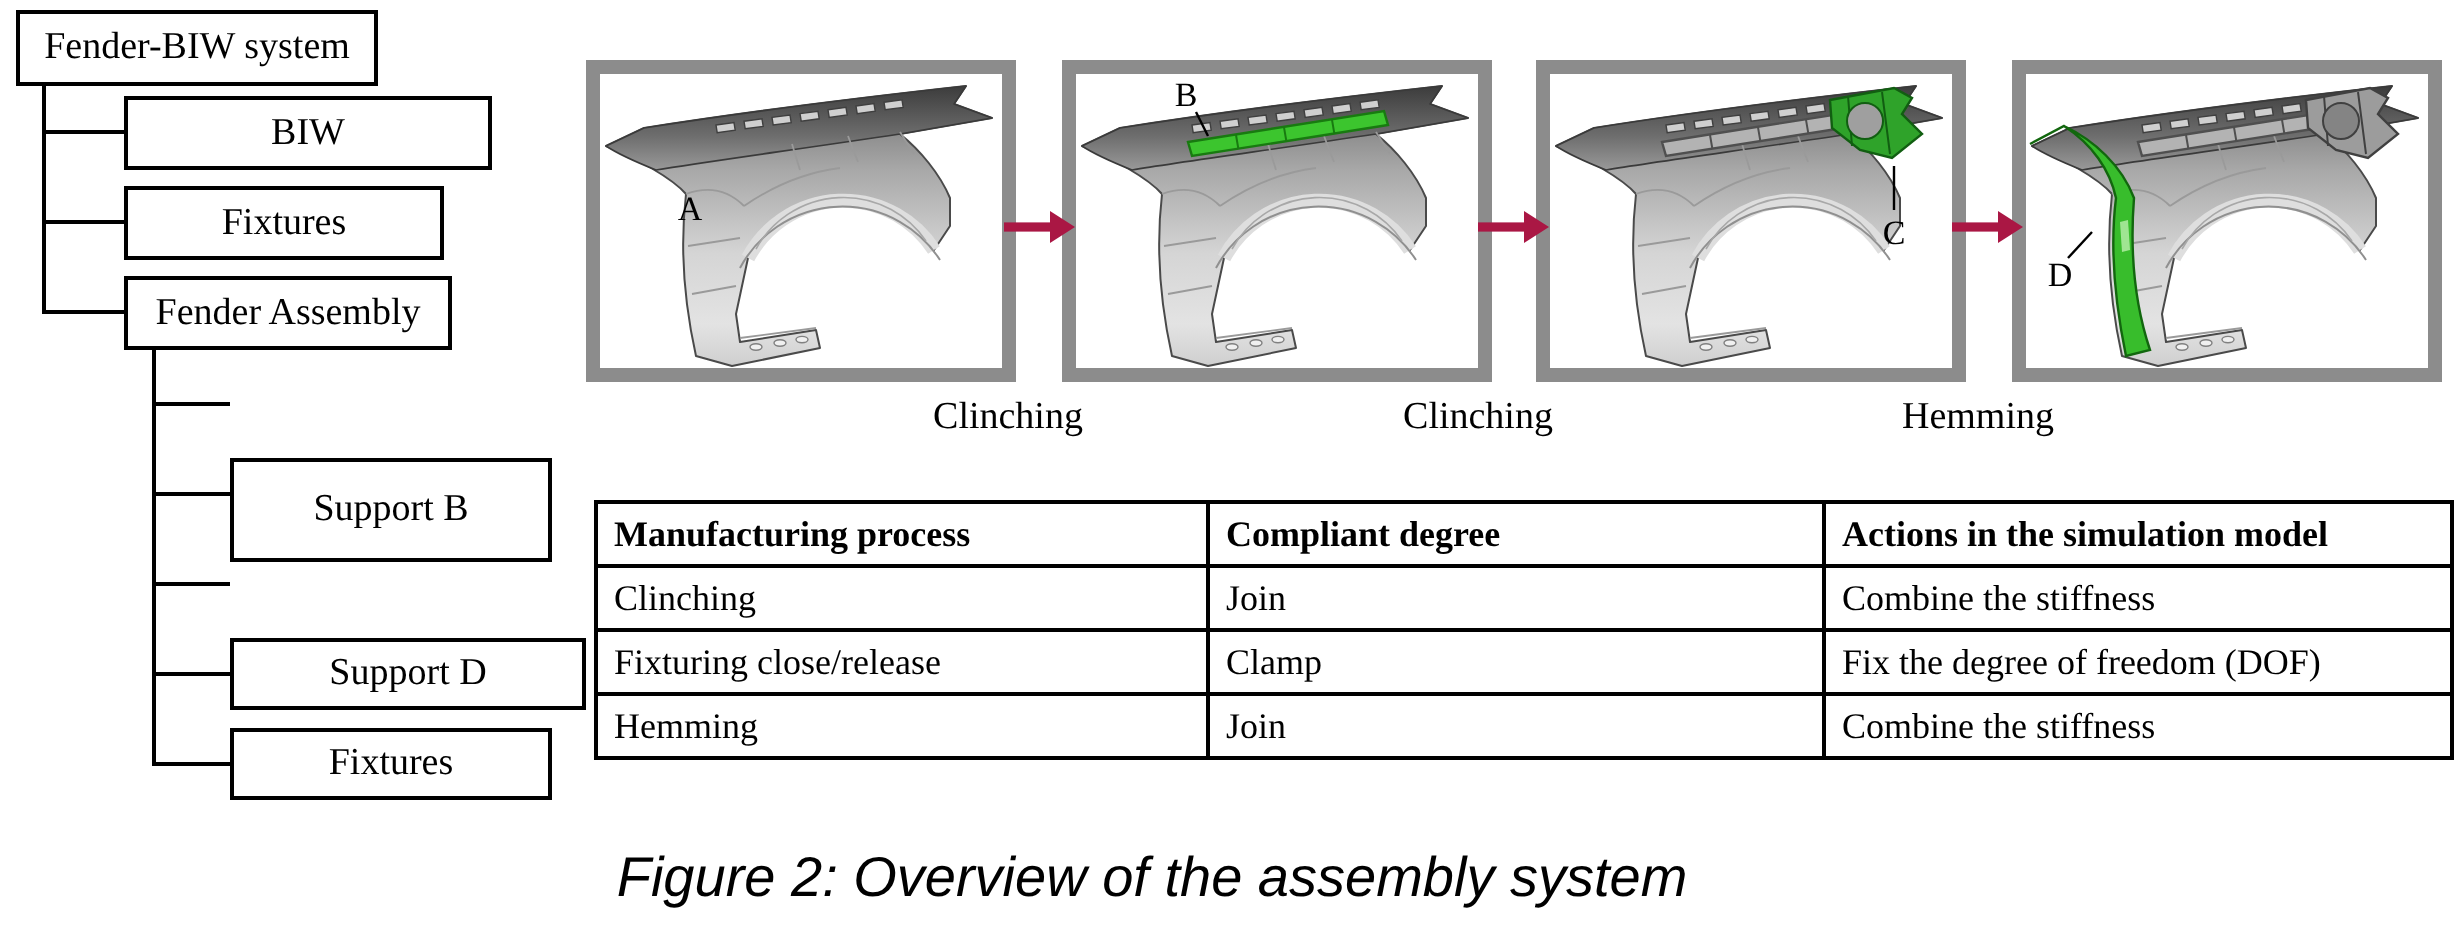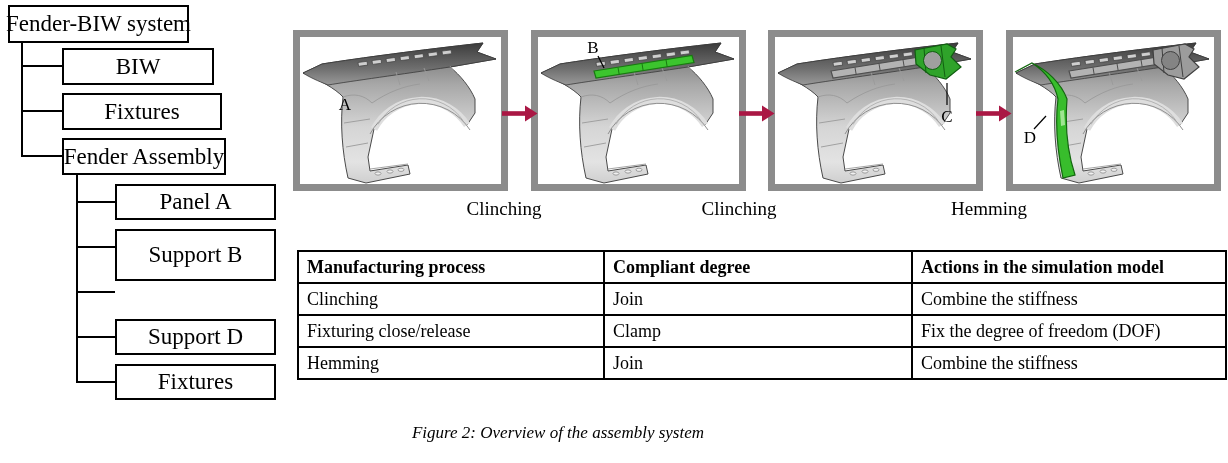--- a/index.html
+++ b/index.html
@@ -2,21 +2,21 @@
 <html><head>
 <meta charset="utf-8">
 <style>
   html,body{margin:0;padding:0;background:#ffffff;}
   .stage{position:relative;width:1228px;height:463px;background:#fff;
          font-family:"Liberation Serif",serif;color:#000;overflow:hidden;}
 
   
   .tbox{position:absolute;box-sizing:border-box;border:2px solid #000;background:#fff;
         display:flex;align-items:center;justify-content:center;
-        font-size:23px;white-space:nowrap;}
+        font-size:19px;white-space:nowrap;}
   .conn{position:absolute;background:#000;}
 
   
   .frame{position:absolute;top:30px;width:215px;height:161px;box-sizing:border-box;
          border:7px solid #8c8c8c;background:#fff;}
   .frame svg{display:block;width:201px;height:147px;}
   .part-letter{font-family:"Liberation Serif",serif;font-size:17px;fill:#000;}
   .leader{stroke:#000;stroke-width:1.2;fill:none;}
   .arrow{position:absolute;top:105px;}
   .step-label{position:absolute;top:198px;transform:translateX(-50%);
@@ -25,23 +25,23 @@
   
   table.sim{position:absolute;left:297px;top:250px;width:928px;
             border-collapse:collapse;table-layout:fixed;font-size:18px;}
   .sim th,.sim td{box-sizing:border-box;border:2px solid #000;height:32px;
                   padding:1px 8px;text-align:left;vertical-align:middle;
                   overflow:hidden;white-space:nowrap;}
   .sim th{font-weight:bold;}
   .sim td{font-weight:normal;}
 
   
-  .caption{position:absolute;left:558px;top:423px;transform:translateX(-50%);
-           font-family:Liberation Serif, serif;font-style:italic;
-           font-size:17px;white-space:nowrap;}
+  .caption{position:absolute;left:576px;top:423px;transform:translateX(-50%);
+           font-family:Liberation Sans, sans-serif;font-style:italic;
+           font-size:28px;white-space:nowrap;}
   .hiddefs{position:absolute;width:0;height:0;overflow:hidden;}
 </style>
 </head>
 <body>
 
 <div class="stage">
 
   <svg class="hiddefs" aria-hidden="true">
     <defs>
       <linearGradient id="gBody" x1="0" y1="0" x2="0" y2="1">
@@ -89,44 +89,41 @@
   </svg>
 
   <div class="tbox" style="left:8px;top:5px;width:181px;height:38px">
     <span>Fender-BIW system</span>
   </div>
   <div class="conn" style="left:21px;top:43px;width:2px;height:114px"></div>
   <div class="conn" style="left:21px;top:65px;width:41px;height:2px"></div>
   <div class="conn" style="left:21px;top:110px;width:41px;height:2px"></div>
   <div class="conn" style="left:21px;top:155px;width:41px;height:2px"></div>
 
-  <div class="tbox" style="left:62px;top:48px;width:152px;height:37px">
+  <div class="tbox" style="left:62px;top:48px;width:184px;height:37px">
     <span>BIW</span>
   </div>
   <div class="tbox" style="left:62px;top:93px;width:160px;height:37px">
     <span>Fixtures</span>
   </div>
   <div class="tbox" style="left:62px;top:138px;width:164px;height:37px">
     <span>Fender Assembly</span>
   </div>
 
   <div class="conn" style="left:76px;top:175px;width:2px;height:207px"></div>
   <div class="conn" style="left:76px;top:201px;width:39px;height:2px"></div>
   <div class="conn" style="left:76px;top:246px;width:39px;height:2px"></div>
   <div class="conn" style="left:76px;top:291px;width:39px;height:2px"></div>
   <div class="conn" style="left:76px;top:336px;width:39px;height:2px"></div>
   <div class="conn" style="left:76px;top:381px;width:39px;height:2px"></div>
 
-  <div class="tbox" style="left:115px;top:184px;width:161px;height:36px">
-    <span>Panel A</span>
-  </div>
   <div class="tbox" style="left:115px;top:229px;width:161px;height:52px">
     <span>Support B</span>
   </div>
-  <div class="tbox" style="left:115px;top:319px;width:161px;height:36px">
+  <div class="tbox" style="left:115px;top:319px;width:178px;height:36px">
     <span>Support D</span>
   </div>
   <div class="tbox" style="left:115px;top:364px;width:161px;height:36px">
     <span>Fixtures</span>
   </div>
 
   <div class="frame" style="left:293px">
     <svg viewBox="0 0 201 147">
       <use href="#fenderBase"></use>
       <text class="part-letter" x="45" y="73" text-anchor="middle">A</text>

